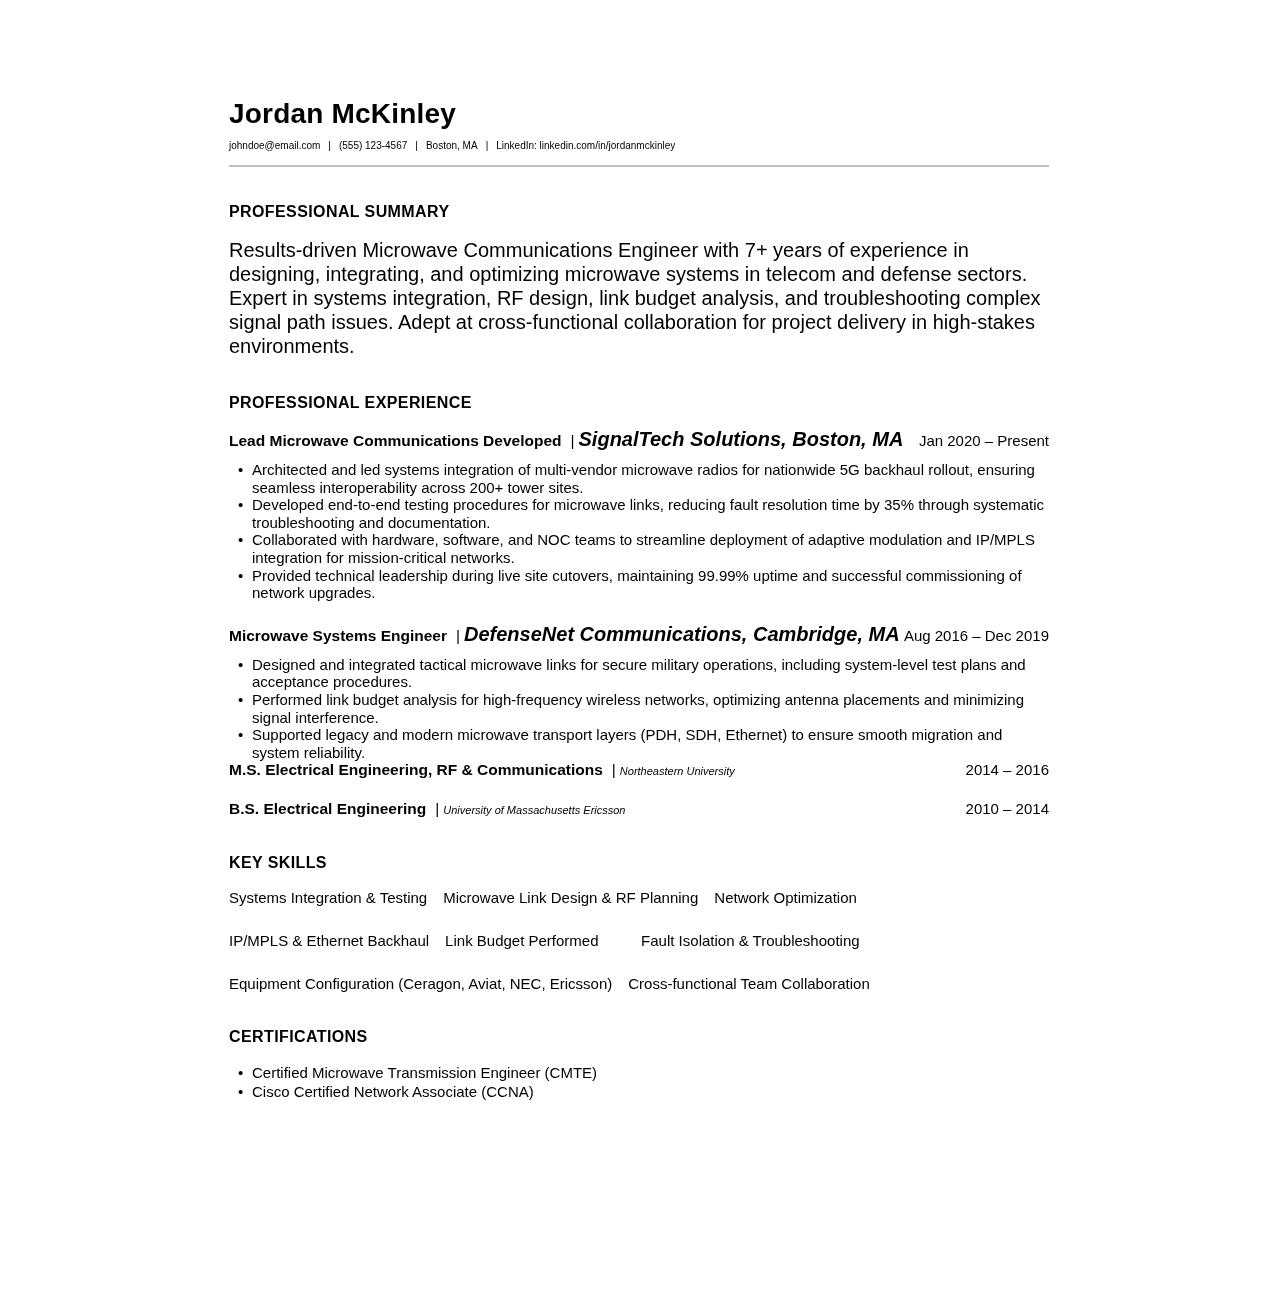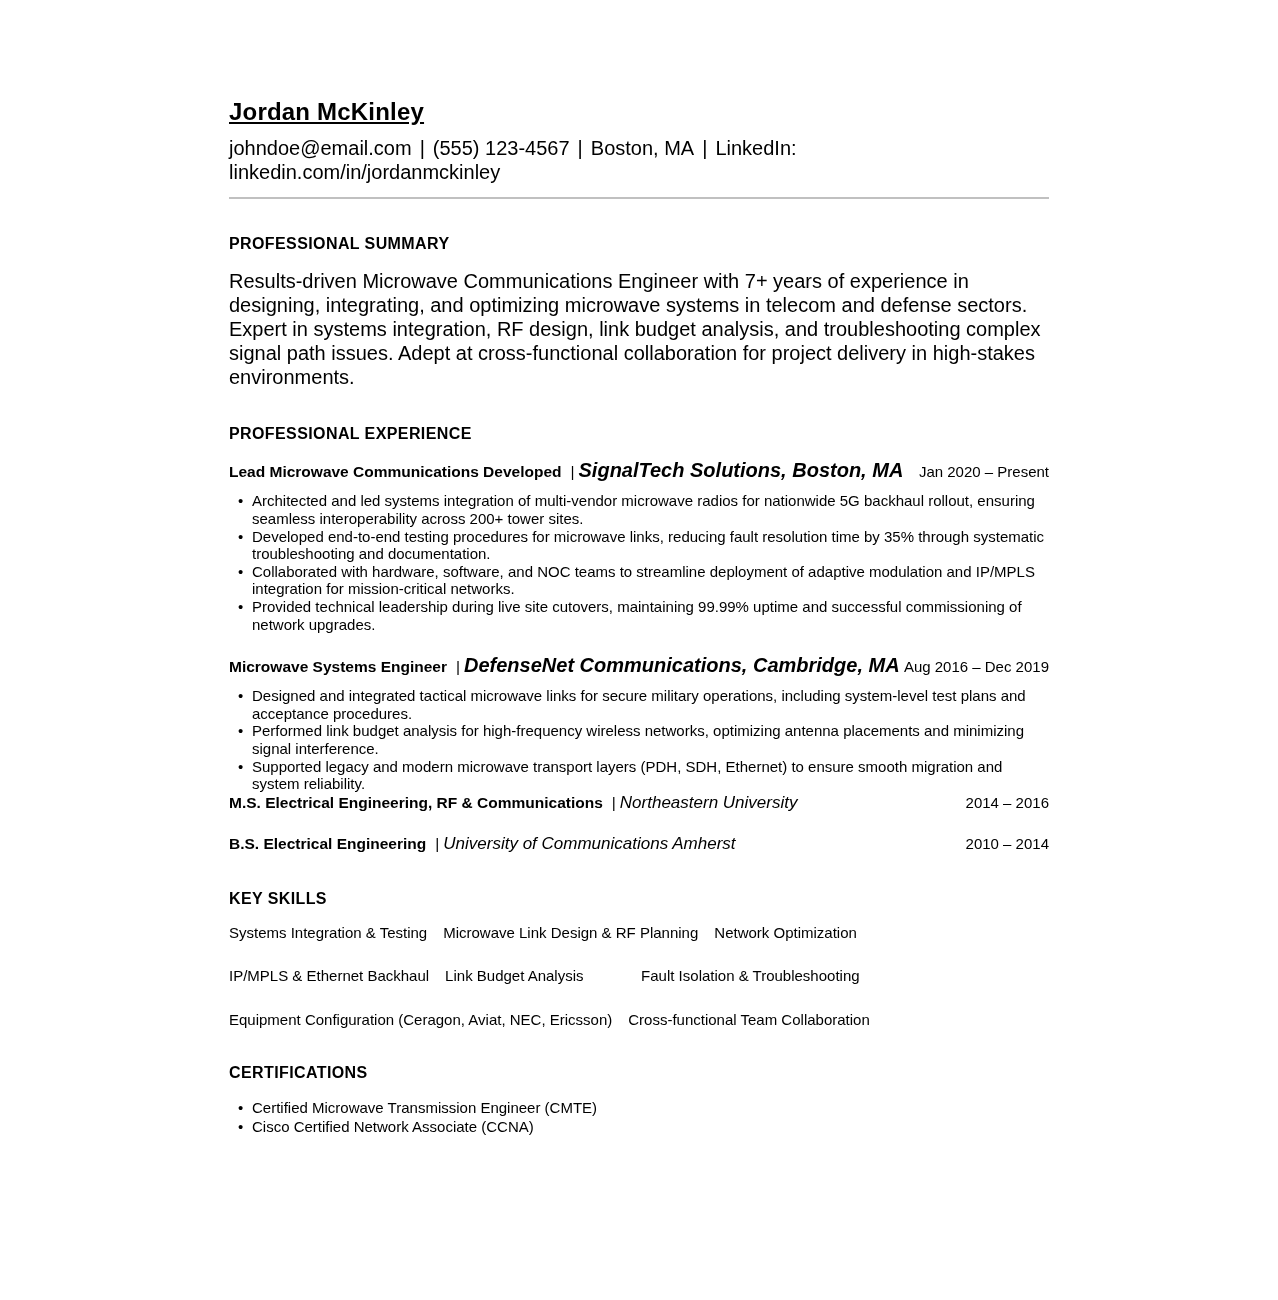--- a/index.html
+++ b/index.html
@@ -18,29 +18,28 @@
   }
   .content {
     width: 820px;
     margin: 0 auto;
     padding-top: 98px;
     padding-bottom: 80px;
   }
 
   
   h1.name {
-    font-size: 24px;
+    font-size: 28px;
     font-weight: bold;
     margin: 0 0 10px 0;
     line-height: 1.15;
     letter-spacing: 0.2px;
-    text-decoration: underline;
   }
   .contact {
-    font-size: 20px;
+    font-size: 10px;
     line-height: 1.2;
     margin: 0 0 13px 0;
   }
   .contact .sep { margin: 0 8px; }
   .rule {
     border: none;
     border-top: 2px solid #c0c0c0;
     margin: 0;
   }
 
@@ -87,21 +86,21 @@
   }
 
   
   .edu-row {
     display: flex;
     justify-content: space-between;
     align-items: baseline;
     margin-bottom: 21px;
   }
   .degree { font-weight: bold; font-size: 15.5px; }
-  .school { font-style: italic; font-size: 17px; }
+  .school { font-style: italic; font-size: 11px; }
 
   
   .skills-row {
     font-size: 15px;
     margin: 0 0 26px 0;
     line-height: 1.15;
   }
   .skill {
     display: inline-block;
     min-width: 180px;
@@ -180,33 +179,33 @@
 
       <div class="edu-row">
         <div>
           <span class="degree">M.S. Electrical Engineering, RF &amp; Communications</span><span class="pipe">|</span><span class="school">Northeastern University</span>
         </div>
         <span class="dates">2014 – 2016</span>
       </div>
 
       <div class="edu-row">
         <div>
-          <span class="degree">B.S. Electrical Engineering</span><span class="pipe">|</span><span class="school">University of Communications Amherst</span>
+          <span class="degree">B.S. Electrical Engineering</span><span class="pipe">|</span><span class="school">University of Massachusetts Ericsson</span>
         </div>
         <span class="dates">2010 – 2014</span>
       </div>
     </section>
 
     <section>
       <h2 class="section-heading">KEY SKILLS</h2>
       <p class="skills-row">
         <span class="skill">Systems Integration &amp; Testing</span><span class="skill">Microwave Link Design &amp; RF Planning</span><span class="skill">Network Optimization</span>
       </p>
       <p class="skills-row">
-        <span class="skill">IP/MPLS &amp; Ethernet Backhaul</span><span class="skill">Link Budget Analysis</span><span class="skill">Fault Isolation &amp; Troubleshooting</span>
+        <span class="skill">IP/MPLS &amp; Ethernet Backhaul</span><span class="skill">Link Budget Performed</span><span class="skill">Fault Isolation &amp; Troubleshooting</span>
       </p>
       <p class="skills-row">
         <span class="skill">Equipment Configuration (Ceragon, Aviat, NEC, Ericsson)</span><span class="skill">Cross-functional Team Collaboration</span>
       </p>
     </section>
 
     <section>
       <h2 class="section-heading">CERTIFICATIONS</h2>
       <ul class="certs">
         <li>Certified Microwave Transmission Engineer (CMTE)</li>

